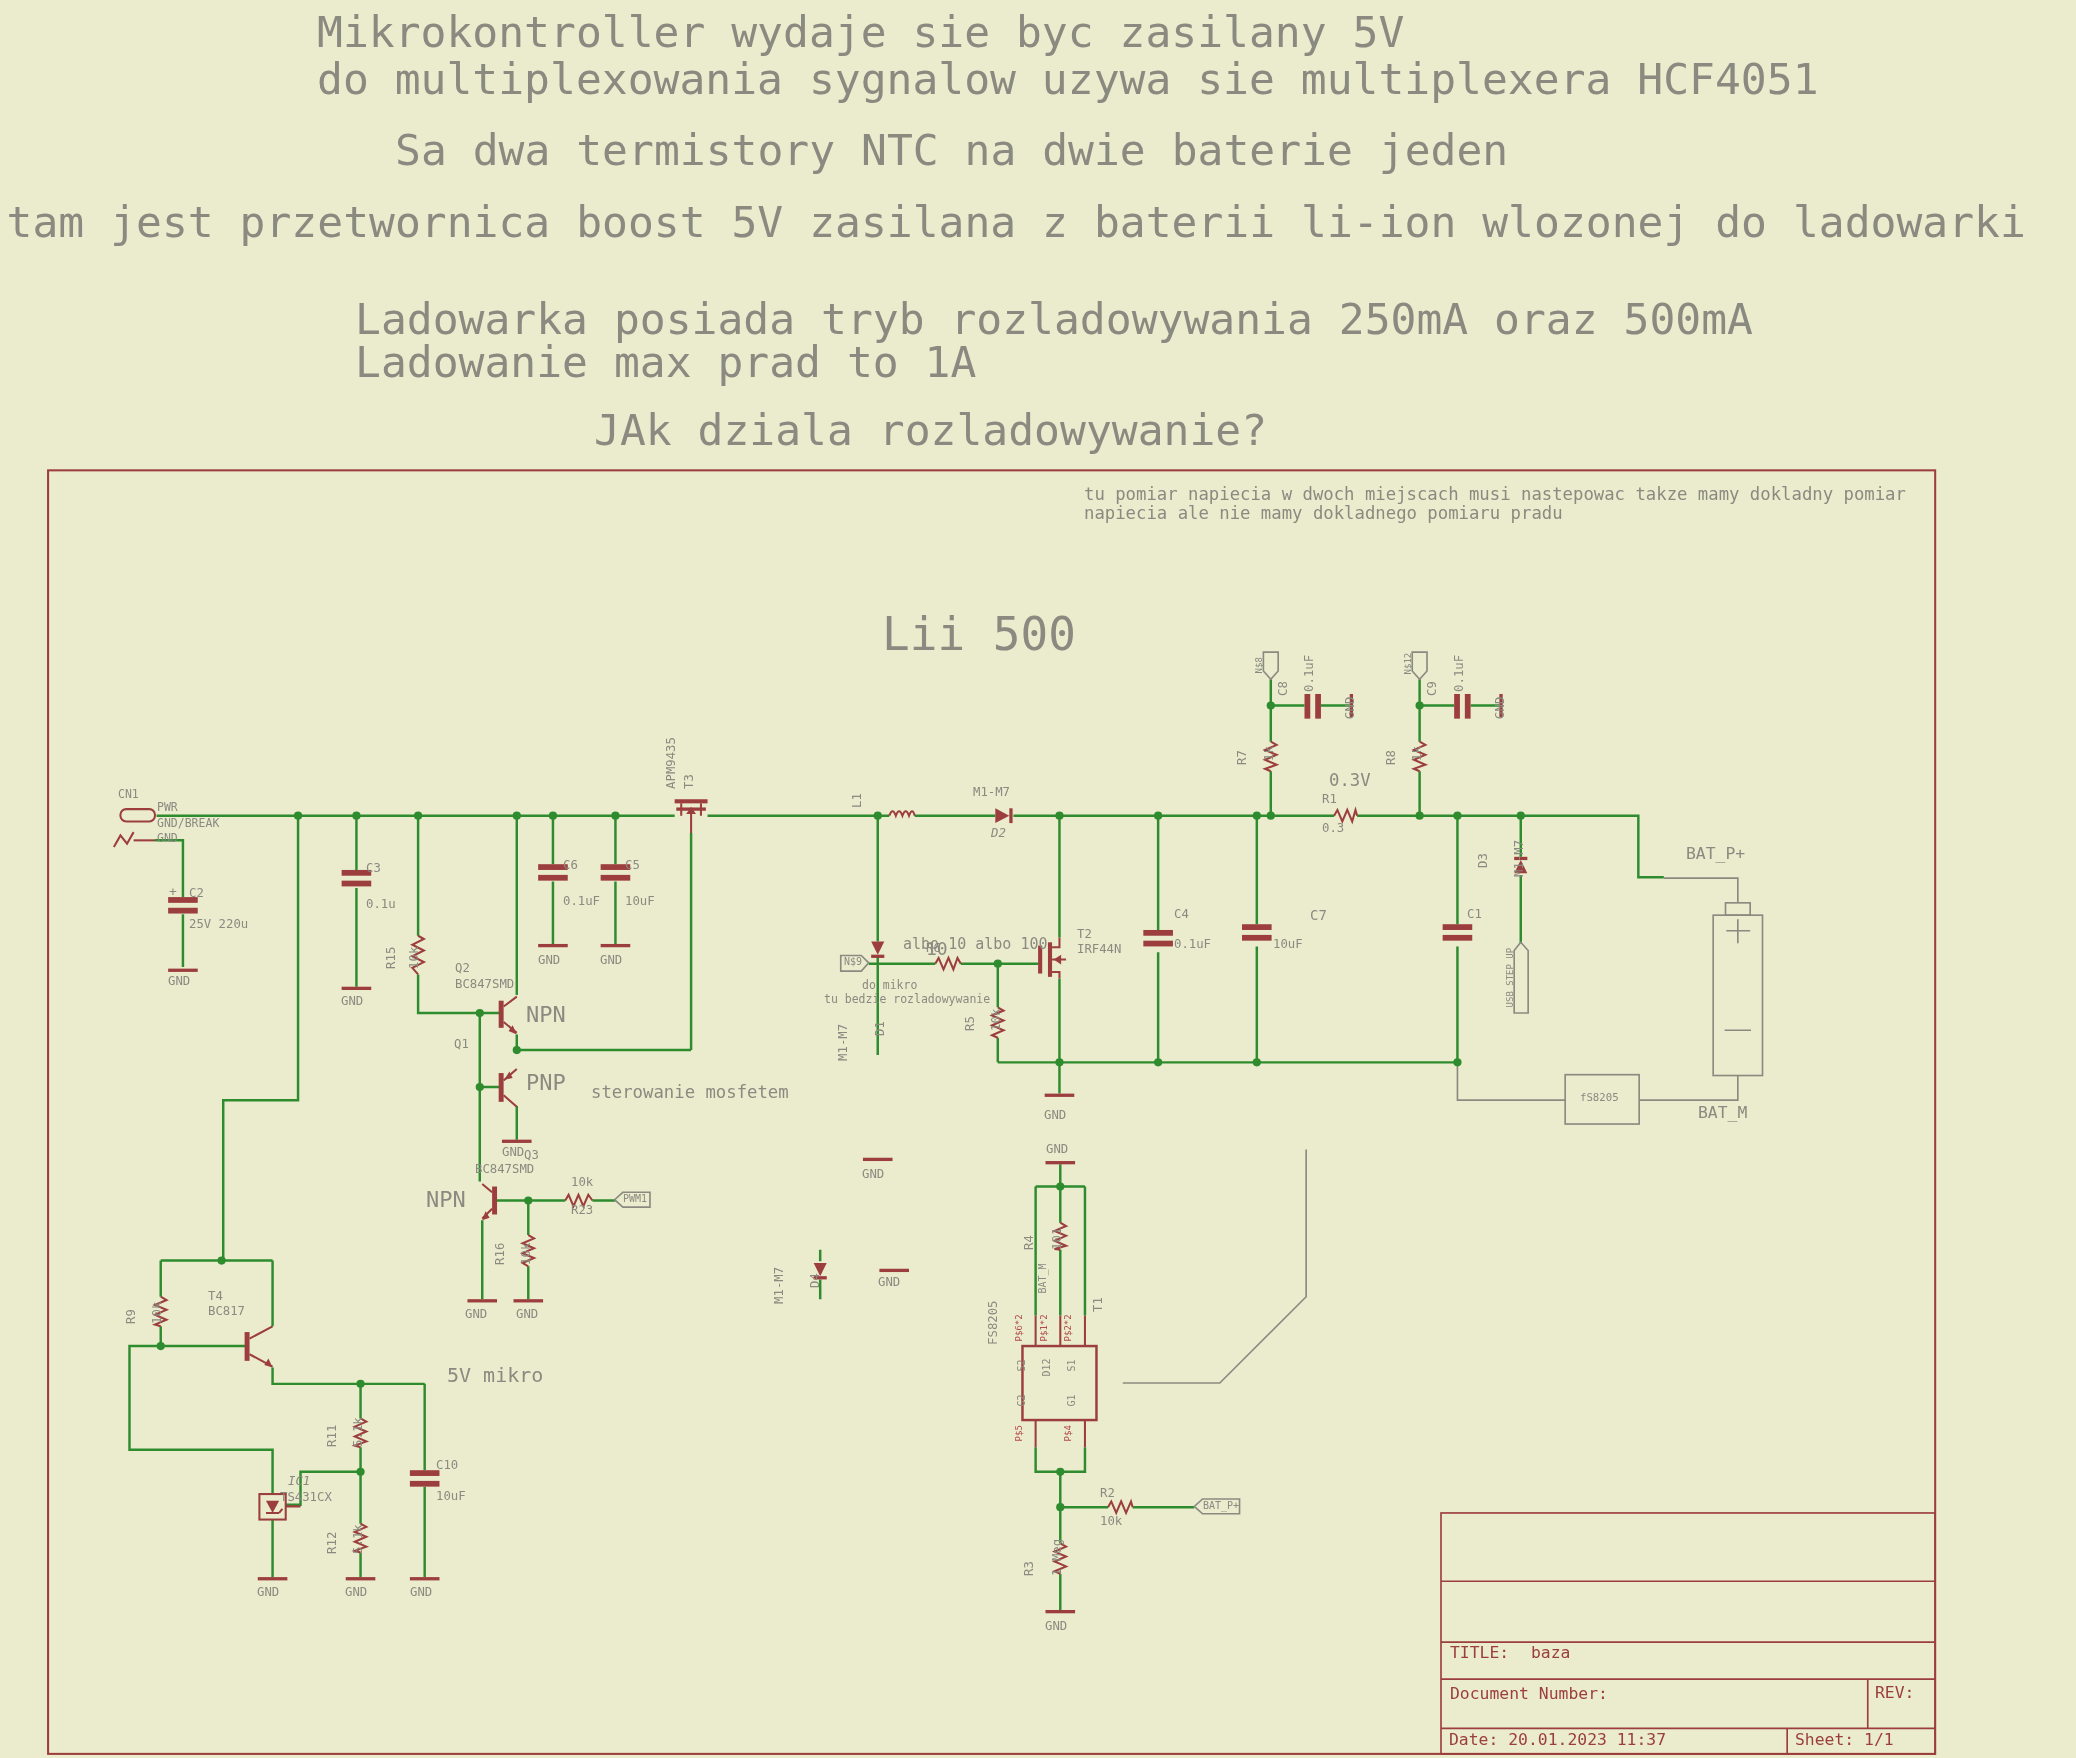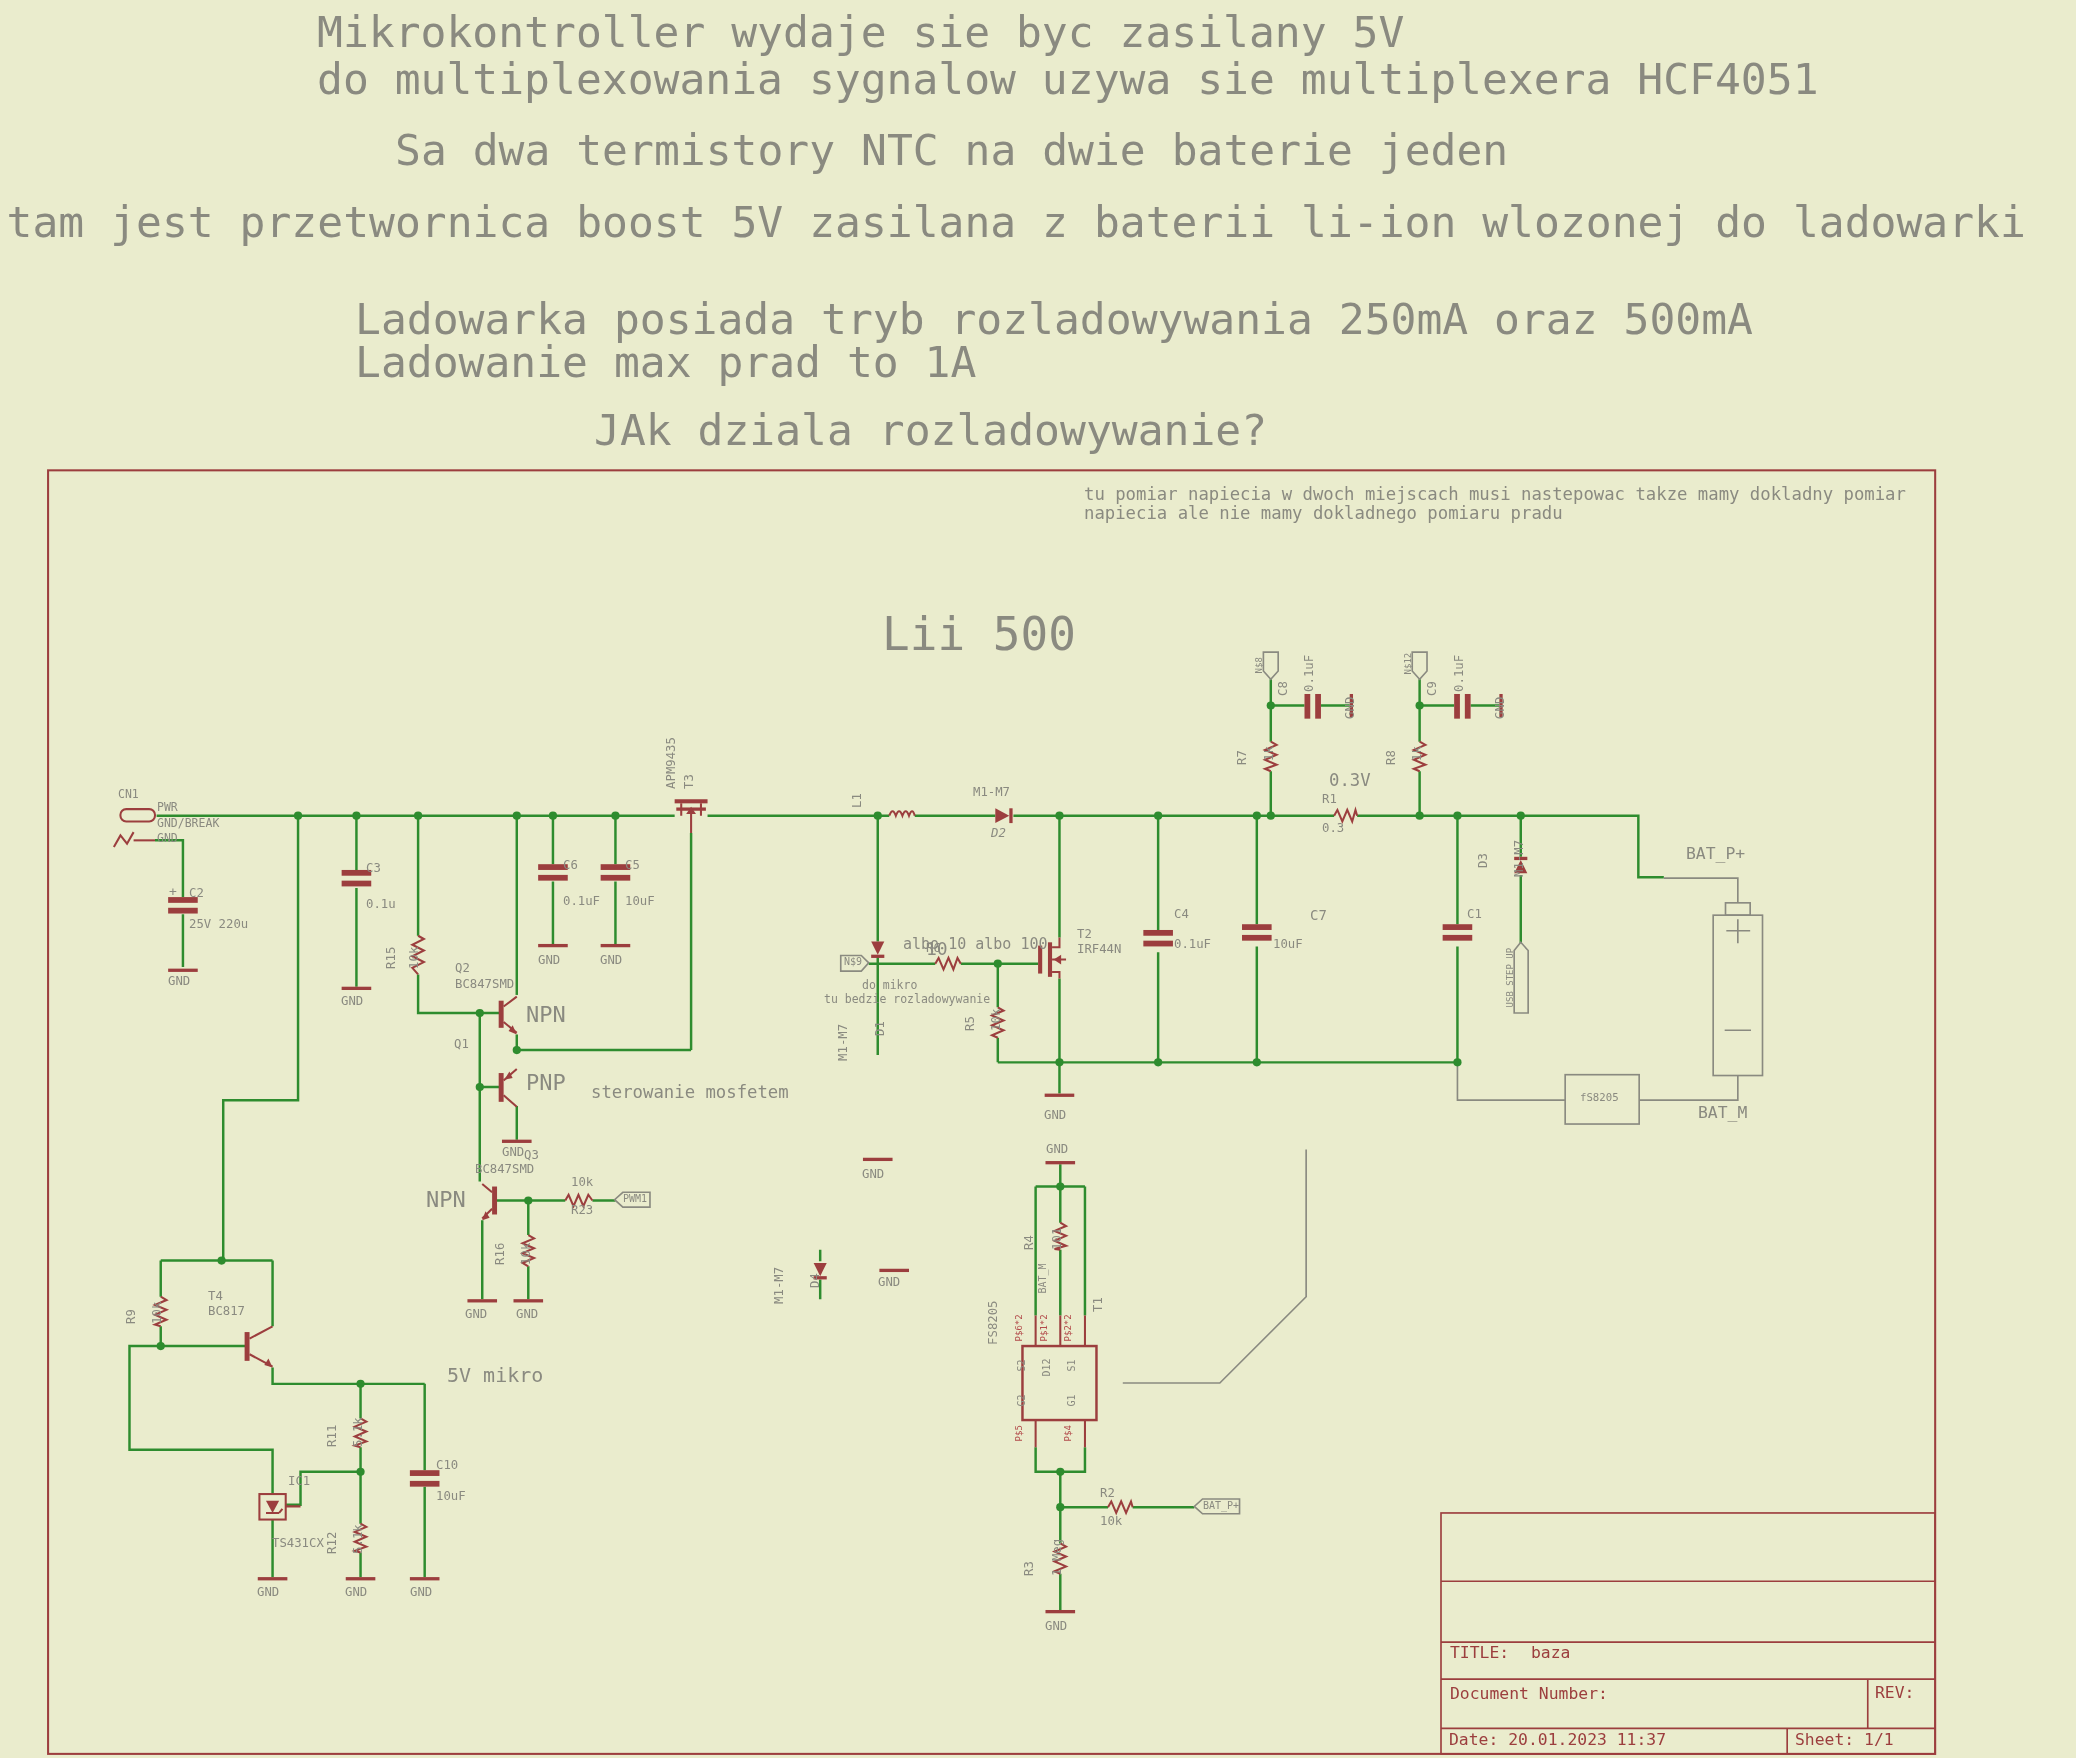--- a/index.html
+++ b/index.html
@@ -371,22 +371,22 @@
     <div class="lb  v" style="left: 1036px; top: 1563px; font-size: 12.3px;">R3</div>
     <div class="lb  v" style="left: 1064px; top: 1563px; font-size: 12.3px;">1 Meg</div>
     <div class="lb " style="left: 1045px; top: 1620px; font-size: 12.3px;">GND</div>
     <div class="lb  v" style="left: 138px; top: 1311px; font-size: 12.3px;">R9</div>
     <div class="lb  v" style="left: 164px; top: 1311px; font-size: 12.3px;">10k</div>
     <div class="lb " style="left: 208px; top: 1290px; font-size: 12.3px;">T4</div>
     <div class="lb " style="left: 208px; top: 1305px; font-size: 12.3px;">BC817</div>
     <div class="lb " style="left: 447px; top: 1365px; font-size: 20px;">5V mikro</div>
     <div class="lb  v" style="left: 339px; top: 1434px; font-size: 12.3px;">R11</div>
     <div class="lb  v" style="left: 365px; top: 1434px; font-size: 12.3px;">5.1k</div>
-    <div class="lb " style="left: 288px; top: 1475px; font-size: 12.3px;">IC1</div>
-    <div class="lb " style="left: 272px; top: 1491px; font-size: 12.3px; margin-top: 46px;">TS431CX</div>
+    <div class="lb " style="left: 288px; top: 1475px; font-size: 12.3px; font-style: italic;">IC1</div>
+    <div class="lb " style="left: 280px; top: 1491px; font-size: 12.3px;">TS431CX</div>
     <div class="lb  v" style="left: 339px; top: 1541px; font-size: 12.3px;">R12</div>
     <div class="lb  v" style="left: 365px; top: 1541px; font-size: 12.3px;">5.1k</div>
     <div class="lb " style="left: 436px; top: 1459px; font-size: 12.3px;">C10</div>
     <div class="lb " style="left: 436px; top: 1490px; font-size: 12.3px;">10uF</div>
     <div class="lb " style="left: 257px; top: 1586px; font-size: 12.3px;">GND</div>
     <div class="lb " style="left: 345px; top: 1586px; font-size: 12.3px;">GND</div>
     <div class="lb " style="left: 410px; top: 1586px; font-size: 12.3px;">GND</div>
     <div class="lb " style="left: 878px; top: 1276px; font-size: 12.3px;">GND</div>
     <div class="lb  v" style="left: 786px; top: 1291px; font-size: 12.3px;">M1-M7</div>
     <div class="lb  v" style="left: 822px; top: 1275px; font-size: 12.3px;">D4</div>

